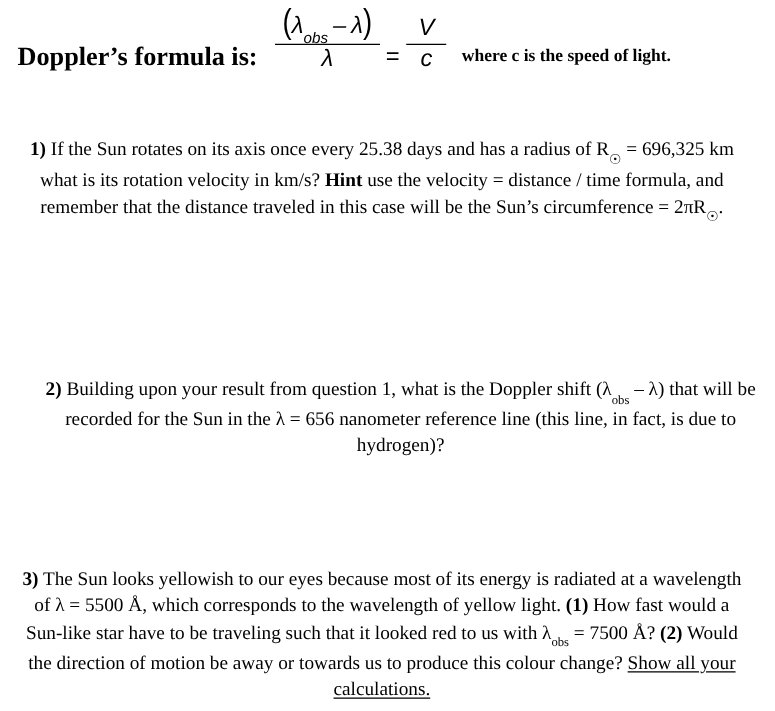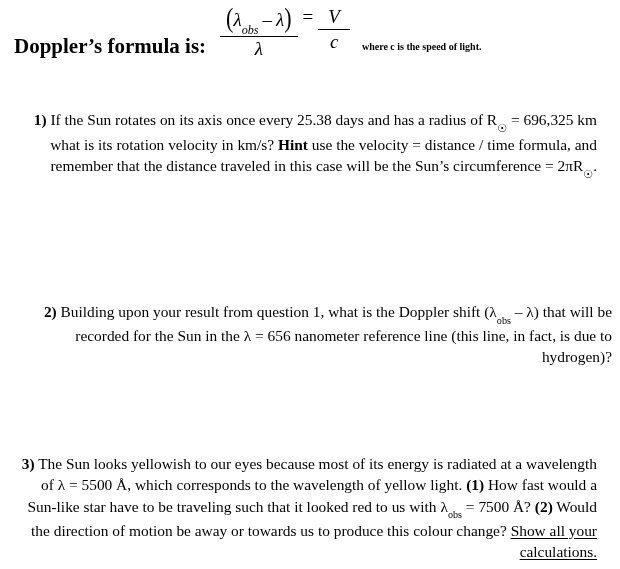--- a/index.html
+++ b/index.html
@@ -34,22 +34,22 @@
   }
   .formula-label {
     font-weight: bold;
     font-size: 21px;
     line-height: 1.1;
     white-space: nowrap;
     padding-top: 26px;
   }
   .equation {
     display: flex;
-    align-items: flex-start;
-    font-family: Liberation Serif, serif;
+    align-items: flex-end;
+    font-family: Liberation Sans, sans-serif;
     font-style: italic;
     font-size: 19px;
     margin-left: 14px;
     margin-right: 12px;
   }
   .frac {
     display: inline-flex;
     flex-direction: column;
     align-items: center;
     vertical-align: middle;
@@ -92,33 +92,33 @@
     font-size: 0.64em;
     font-style: italic;
     vertical-align: sub;
     position: relative;
     top: 3px;
     left: 0px;
   }
   .minus-sp { padding: 0 4px; }
   .formula-note {
     font-weight: bold;
-    font-size: 10px;
+    font-size: 14px;
     white-space: nowrap;
     padding-top: 26px;
   }
 
   
   .question {
     position: absolute;
     left: 14px;
     width: 583px;
     font-size: 15.4px;
     line-height: 1.37;
-    text-align: right;
+    text-align: center;
   }
   #question-1 { top: 94px; }
   #question-2 { top: 286px; margin-left: 15px; }
   #question-3 { top: 438px; }
 
   .qnum { font-weight: bold; }
   b, .bold { font-weight: bold; }
 
   .sun {
     font-size: 0.72em;

